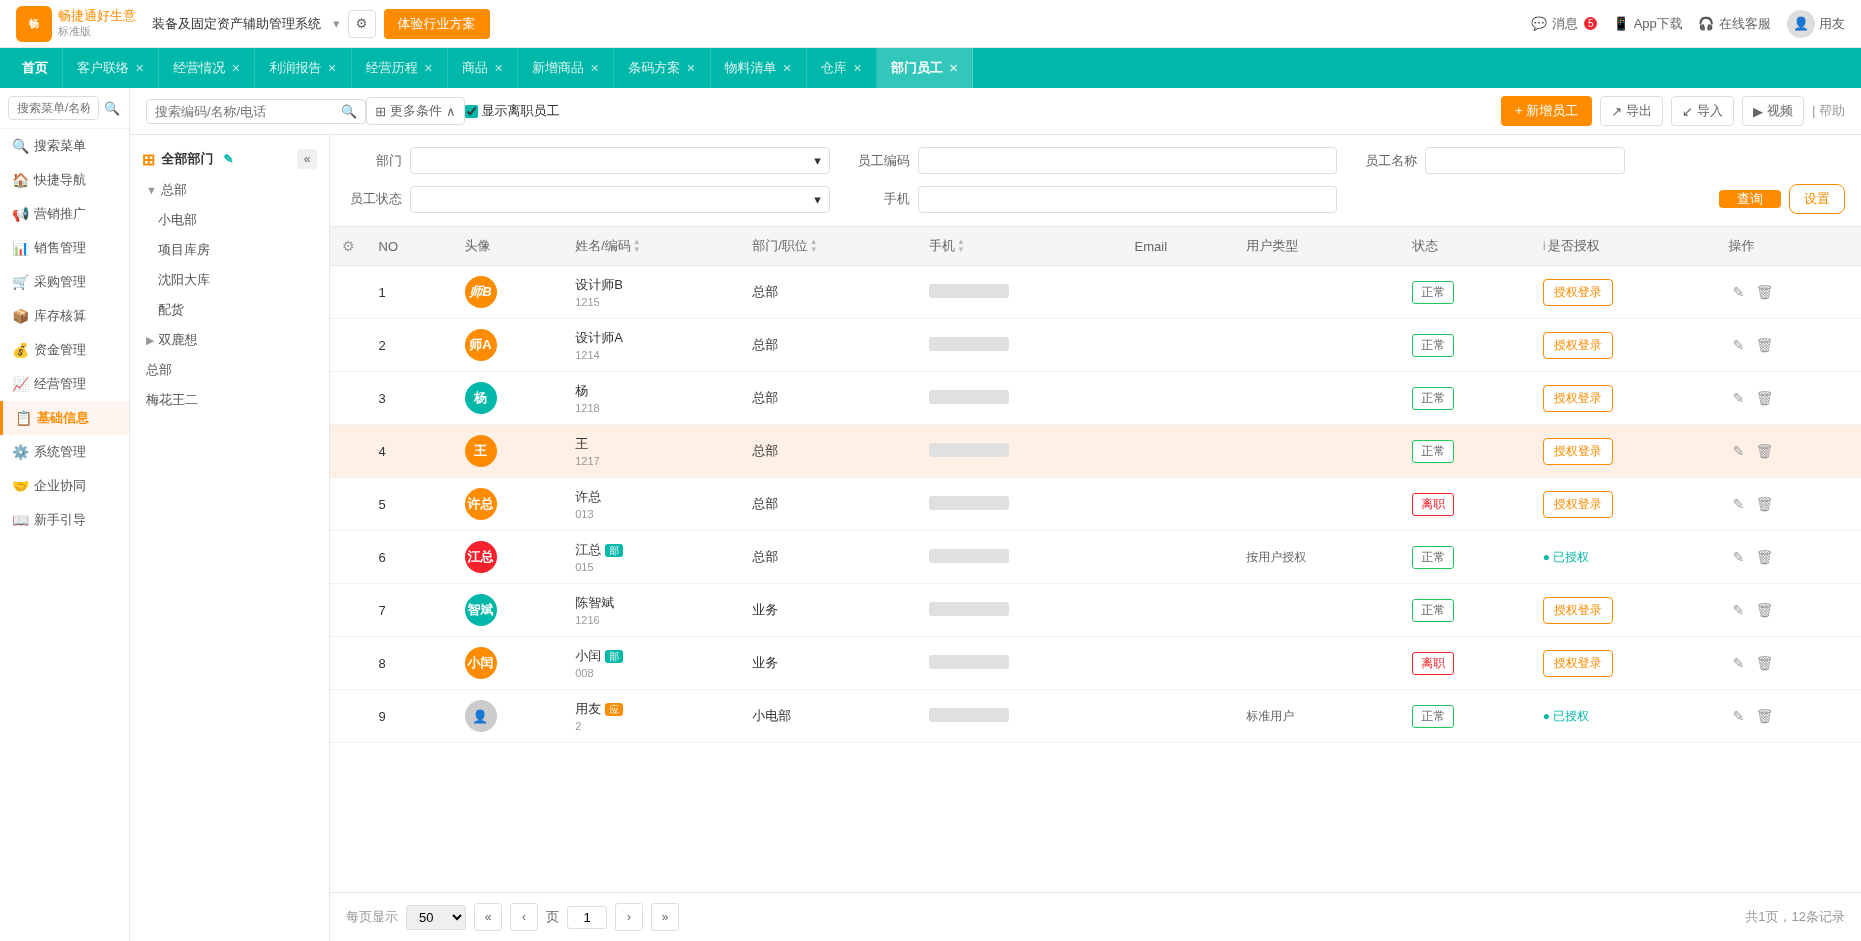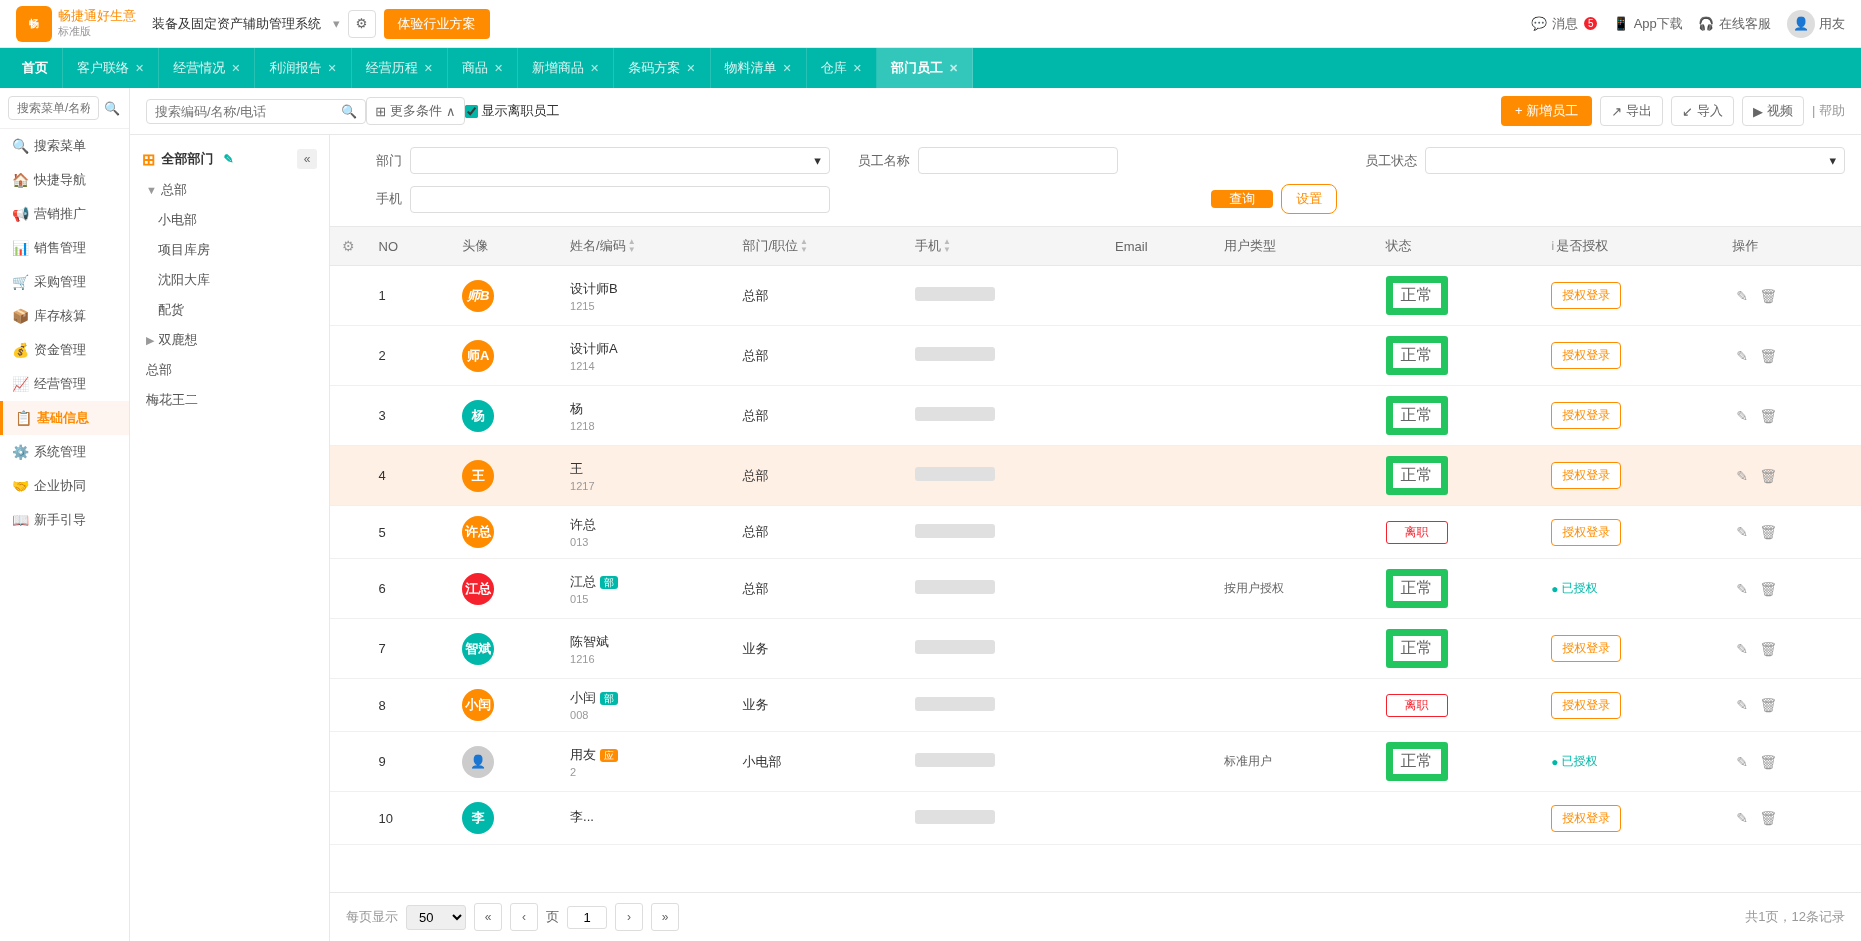--- a/index.html
+++ b/index.html
@@ -80,22 +80,22 @@
     
     .data-table-wrap { flex: 1; overflow: auto; background: #fff; }
     .data-table { width: 100%; border-collapse: collapse; font-size: 13px; }
     .data-table th { background: #f5f5f5; padding: 10px 12px; text-align: left; font-weight: normal; color: #666; border-bottom: 1px solid #e8e8e8; white-space: nowrap; position: sticky; top: 0; z-index: 1; }
     .data-table td { padding: 10px 12px; border-bottom: 1px solid #f0f0f0; color: #333; vertical-align: middle; }
     .data-table tr.highlighted { background: #fff0e6; }
     .avatar-circle { width: 32px; height: 32px; border-radius: 50%; display: flex; align-items: center; justify-content: center; color: white; font-size: 13px; font-weight: bold; }
     .name-code { display: flex; flex-direction: column; gap: 2px; }
     .name-code .name { font-size: 13px; color: #333; }
     .name-code .code { font-size: 11px; color: #999; }
-    .status-normal { background: #fff; border: 7px solid #22c55e; border-radius: 3px; padding: 2px 8px; color: #666; font-size: 16px; display: inline-block; }
-    .status-left { background: #fff; border: 1px solid #f5222d; border-radius: 3px; padding: 2px 18px; color: #f5222d; font-size: 12px; display: inline-block; }
+    .status-normal { background: #fff; border: 1px solid #22c55e; border-radius: 3px; padding: 2px 8px; color: #666; font-size: 12px; display: inline-block; }
+    .status-left { background: #fff; border: 1px solid #f5222d; border-radius: 3px; padding: 2px 8px; color: #f5222d; font-size: 12px; display: inline-block; }
     .auth-btn { background: #fff; border: 1px solid #ff8c00; border-radius: 4px; padding: 4px 10px; color: #ff8c00; font-size: 12px; cursor: pointer; white-space: nowrap; }
     .authorized-text { color: #00b8a9; font-size: 12px; display: flex; align-items: center; gap: 3px; }
     .authorized-text::before { content: '●'; color: #00b8a9; }
     .user-auth-text { color: #666; font-size: 12px; }
     .op-btn { background: none; border: none; color: #999; cursor: pointer; font-size: 14px; padding: 2px 4px; }
     .dept-badge { background: #00b8a9; color: white; font-size: 10px; padding: 1px 4px; border-radius: 3px; margin-left: 4px; }
     .dept-badge-orange { background: #ff8c00; color: white; font-size: 10px; padding: 1px 4px; border-radius: 3px; margin-left: 4px; }
     .phone-blur { display: inline-block; background: #e0e0e0; border-radius: 3px; width: 80px; height: 14px; }
 
     
@@ -304,20 +304,24 @@
       <div class="table-area">
 
         <div class="filter-form">
           <div class="filter-row">
             <span class="filter-label">部门</span>
             <div class="filter-select">
               <span></span>
               <span>▾</span>
             </div>
           </div>
+          <div class="filter-row">
+            <span class="filter-label">员工编码</span>
+            <input class="filter-input" type="text" style="">
+          </div>
           <div style="display:flex;align-items:flex-start;gap:8px;flex-direction:column;">
             <div class="filter-row" style="justify-content:flex-end;">
               <span class="filter-label">员工名称</span>
               <input class="filter-input" type="text" style="width: 200px;">
             </div>
           </div>
           <div class="filter-row">
             <span class="filter-label">员工状态</span>
             <div class="filter-select">
               <span></span>
@@ -565,43 +569,20 @@
       <td><span class="user-auth-text">标准用户</span></td>
       <td><span class="status-normal">正常</span></td>
       <td>
                     <span class="authorized-text">已授权</span>
                   </td>
       <td>
         <button class="op-btn">✎</button>
         <button class="op-btn">🗑</button>
       </td>
     </tr>
-                <tr>
-      <td></td>
-      <td>10</td>
-      <td>
-        <div class="avatar-circle" style="background:#00b8a9;">李</div>
-      </td>
-      <td>
-        <div class="name-code">
-          <span class="name">李...</span>
-          <span class="code"></span>
-        </div>
-      </td>
-      <td></td>
-      <td><span class="phone-blur"></span></td>
-      <td></td>
-      <td></td>
-      <td></td>
-      <td><button class="auth-btn">授权登录</button></td>
-      <td>
-        <button class="op-btn">✎</button>
-        <button class="op-btn">🗑</button>
-      </td>
-    </tr>
               </tbody>
           </table>
         </div>
 
         <div class="pagination">
           <span class="pagination-label">每页显示</span>
           <select class="pagination-select">
             <option>50</option>
             <option>20</option>
             <option>100</option>

